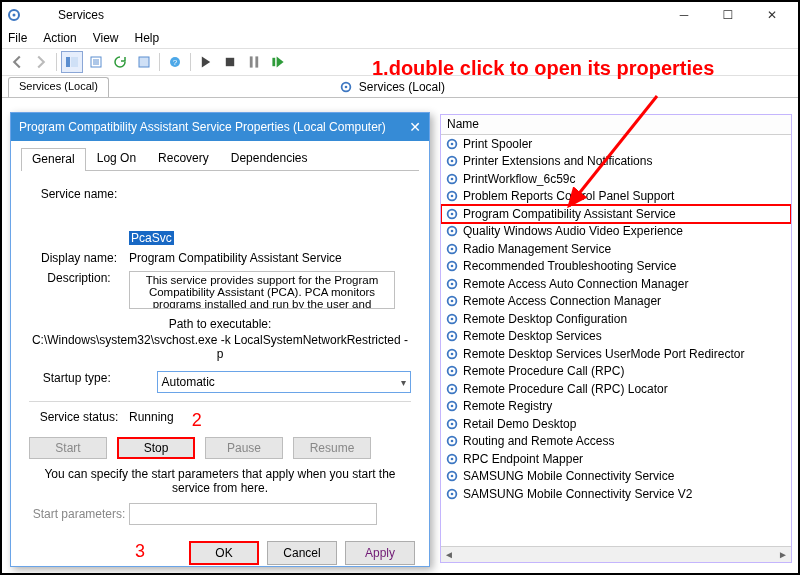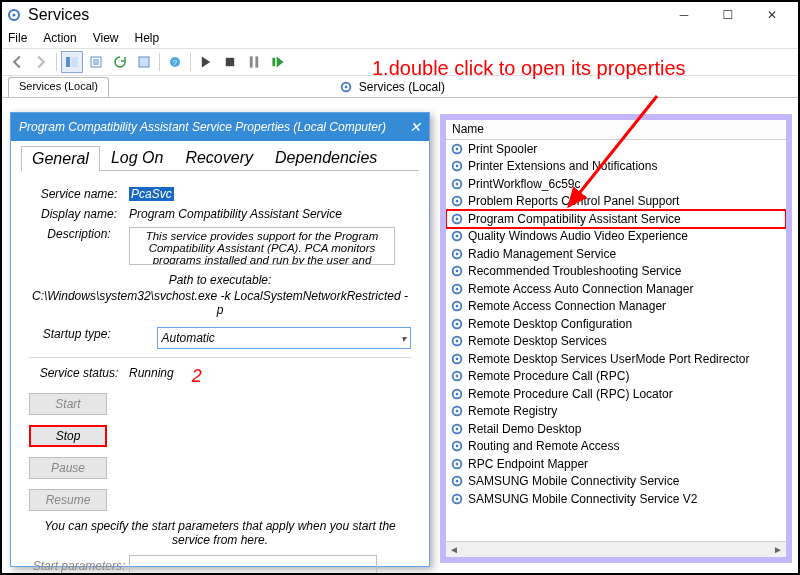--- a/index.html
+++ b/index.html
@@ -1,69 +1,69 @@
 <!DOCTYPE html>
 <html><head>
 <meta charset="utf-8">
 <style>
   * { box-sizing: border-box; font-family: "Segoe UI", Tahoma, sans-serif; }
   body { margin:0; background:#fff; width:800px; height:575px; position:relative; overflow:hidden; border:2px solid #000; }
 
   
   .titlebar { height:26px; display:flex; align-items:center; padding:0 4px; background:#fff; }
   .titlebar .icon { width:16px; height:16px; margin-right:6px; }
-  .titlebar .title { font-size:16px; flex:1; }
+  .titlebar .title { font-size:12px; flex:1;margin-left:30px; }
   .win-ctrls { display:flex; }
   .win-ctrls div { width:44px; height:26px; display:flex; align-items:center; justify-content:center; font-size:12px; color:#333; }
 
   
   .menubar { height:20px; display:flex; align-items:center; padding:0 6px; font-size:12px; }
   .menubar span { margin-right:16px; }
 
   
   .toolbar { height:28px; border-top:1px solid #e0e0e0; border-bottom:1px solid #e0e0e0; display:flex; align-items:center; padding:0 4px; gap:2px; }
   .tool { width:22px; height:22px; display:flex; align-items:center; justify-content:center; border:1px solid transparent; }
   .tool svg { width:14px; height:14px; }
   .tool.framed { border:1px solid #8aa6d6; background:#e6eefc; }
   .tool-sep { width:1px; height:18px; background:#d0d0d0; margin:0 2px; }
 
-  .annotation1 { position:absolute; top:55px; left:370px; color:#ff0000; font-size:20px; font-weight:400; }
+  .annotation1 { position:absolute; top:55px; left:370px; color:#ff0000; font-size:20px; font-weight:700; }
 
   
   .smalltabrow { height:20px; border-bottom:1px solid #c0c0c0; display:flex; align-items:flex-end; margin-top:2px; }
   .smalltab { border:1px solid #b8b8b8; border-bottom:none; background:#fff; height:20px; font-size:11px; padding:2px 10px; margin-left:6px; border-radius:3px 3px 0 0; }
   .list-header { margin-left:230px; display:flex; align-items:center; height:20px; font-size:12px; }
   .gear-s { width:14px; height:14px; margin-right:6px; }
 
   
-  .dialog { position:absolute; top:110px; left:8px; width:420px; height:455px; background:#fff; box-shadow:3px 3px 8px rgba(0,0,0,0.3); border:1px solid #6aa4e8;font-style:italic; }
+  .dialog { position:absolute; top:110px; left:8px; width:420px; height:455px; background:#fff; box-shadow:3px 3px 8px rgba(0,0,0,0.3); border:1px solid #6aa4e8; }
   .dlg-title { height:28px; background:#368bd6; color:#fff; display:flex; align-items:center; font-size:12px; padding:0 8px; }
   .dlg-title .x { margin-left:auto; font-size:14px; }
-  .dlg-tabs { height:24px; display:flex; align-items:flex-end; border-bottom:1px solid #c0c0c0; margin:6px 10px 0; font-size:16px; }
+  .dlg-tabs { height:24px; display:flex; border-bottom:1px solid #c0c0c0; margin:6px 10px 0; font-size:12px; }
   .dlg-tab { padding:3px 10px; border:1px solid transparent; border-bottom:none; }
   .dlg-tab.active { border-color:#c0c0c0; background:#fff; position:relative; top:1px; }
   .dlg-body { padding:10px 18px 4px; font-size:12px;text-align:center; }
   .row { display:flex; margin:6px 0; align-items:flex-start; }
   .row .lbl { width:100px; }
-  .sel { color:#fff; background:#1868c4; padding:0 2px; }
+  .sel { color:#fff; background:#1868c4; padding:0 2px;margin-top:44px; }
   .desc { border:1px solid #c0c0c0; width:266px; height:38px; padding:2px 4px; overflow:hidden; font-size:11.5px; }
   .combo { border:1px solid #6aa4e8; width:266px; height:22px; display:flex; align-items:center; padding:0 4px; justify-content:space-between; font-size:12px;margin-left:32px; }
   .combo .chev { font-size:10px; color:#555; }
-  .btnbar { display:flex; gap:10px; margin:6px 0;flex-direction:column; }
+  .btnbar { display:flex; gap:10px; margin:6px 0; }
   .wbtn { width:78px; height:22px; border:1px solid #bdbdbd; background:#e6e6e6; font-size:12px; display:flex; align-items:center; justify-content:center; color:#888; }
   .wbtn.active { color:#000; }
   .input { border:1px solid #c0c0c0; width:248px; height:22px; }
   .dlg-foot { display:flex; gap:8px; justify-content:flex-end; padding:6px 14px 10px; }
   .fbtn { width:70px; height:24px; border:1px solid #adadad; background:#e6e6e6; font-size:12px; display:flex; align-items:center; justify-content:center; }
   .fbtn.disabled { color:#701a75; }
   .redbox { border:2px solid #ff0000; }
   .redmark { color:#ff0000; font-size:18px; }
 
   
-  .svc-pane { position:absolute; top:112px; left:438px; right:6px; bottom:10px; border:6px solid #c4b5fd; display:flex; flex-direction:column; }
+  .svc-pane { position:absolute; top:112px; left:438px; right:6px; bottom:10px; border:1px solid #c4b5fd; display:flex; flex-direction:column; }
   .svc-head { height:20px; border-bottom:1px solid #d0d0d0; font-size:12px; padding:2px 6px; background:#fdfdfd; }
   .svc-list { flex:1; overflow:hidden; background:#fff; }
   .svc-item { display:flex; align-items:center; height:17.5px; font-size:12px; padding:0 4px; }
   .svc-item .gear { width:14px; height:14px; margin-right:4px; flex-shrink:0; }
   .svc-item.hl { outline:2px solid #ff0000; outline-offset:-1px; }
   .svc-scroll { height:16px; background:#f0f0f0; border-top:1px solid #d0d0d0; display:flex; align-items:center; }
   .svc-scroll .arr { width:16px; height:16px; display:flex; align-items:center; justify-content:center; font-size:10px; color:#666; }
   .svc-scroll .track { flex:1; }
 
   

